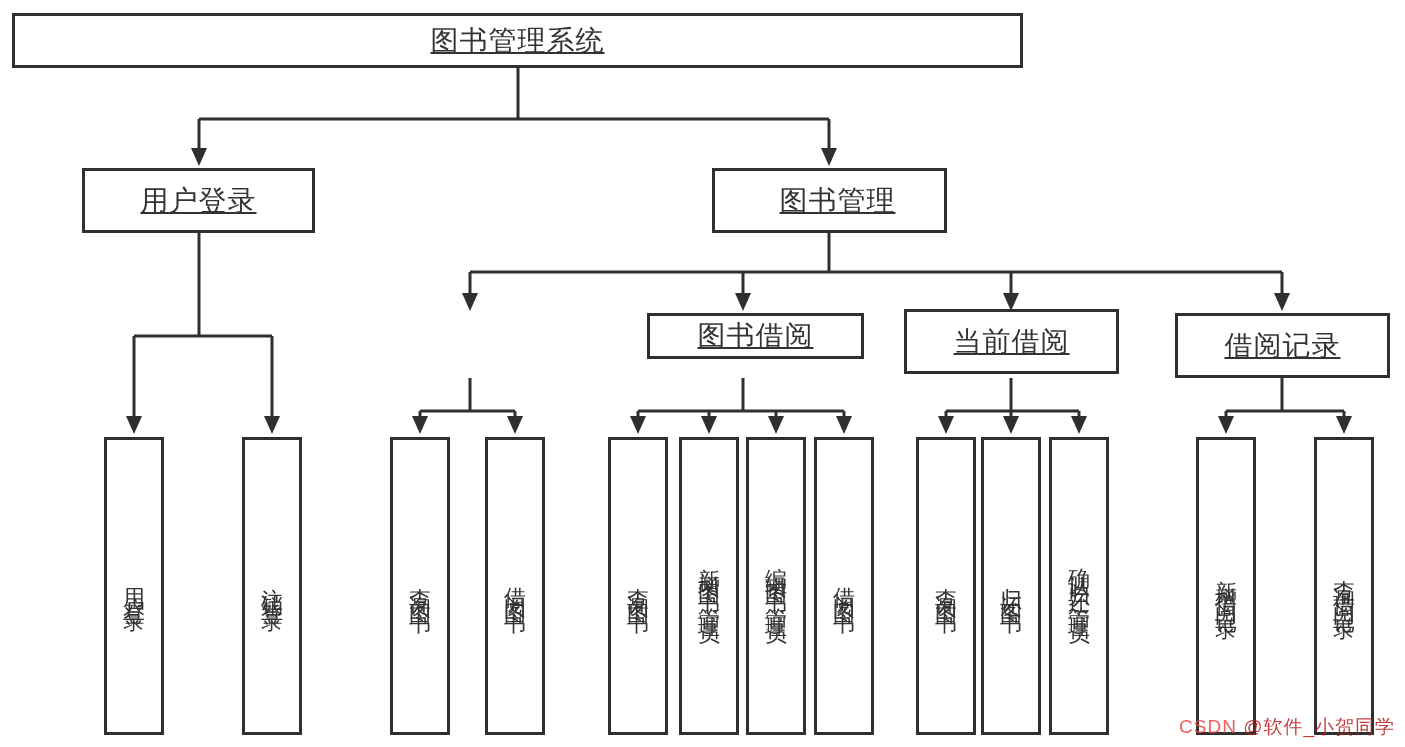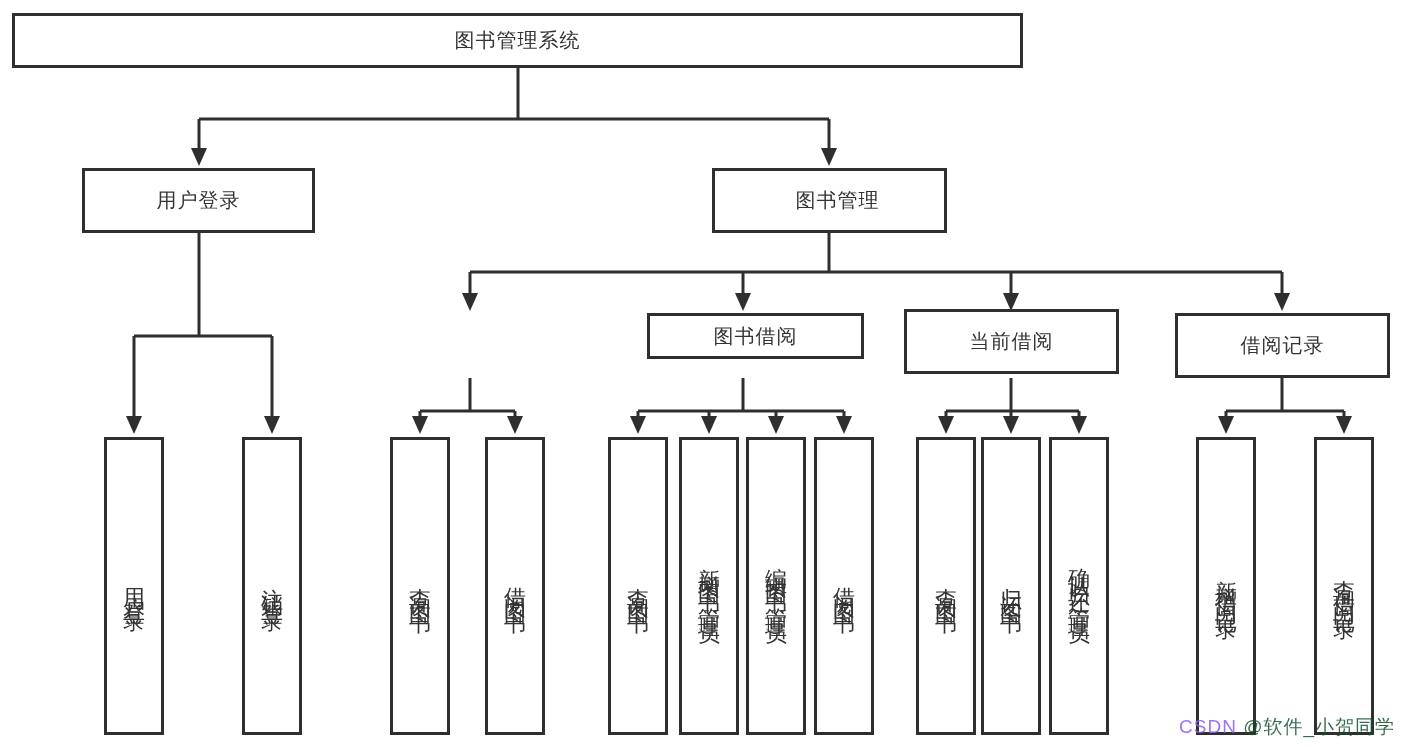--- a/index.html
+++ b/index.html
@@ -7,21 +7,21 @@
     width:1405px;height:747px;position:relative;background:#ffffff;
     font-family:"Liberation Sans","DejaVu Sans",sans-serif;overflow:hidden;
   }
   .canvas{position:absolute;inset:0;}
   svg.connectors{position:absolute;left:0;top:0;z-index:1;}
   .node{
     position:absolute;box-sizing:border-box;border:3px solid #2f2f2f;background:#ffffff;
     display:flex;align-items:center;justify-content:center;
     color:#333333;z-index:2;
   }
-  .node.h{font-size:20px;letter-spacing:1px;}
+  .node.h{font-size:28px;letter-spacing:1px;text-decoration:underline;}
   .node.leaf{
     top:437px;height:298px;width:60px;
     writing-mode:vertical-rl;text-orientation:mixed;
     font-size:22px;letter-spacing:8px;line-height:1;
   }
   .root   {left:12px;  top:13px;  width:1011px;height:55px;}
   .branch1{left:82px;  top:168px; width:233px; height:65px;}
   .branch2{left:712px; top:168px; width:235px; height:65px;padding-left:16px;}
   .mod1{left:363px; top:313px;width:215px;height:65px;}
   .mod2{left:647px; top:313px;width:217px;height:46px;}
@@ -31,22 +31,22 @@
   .lf3 {left:390px;}  .lf4 {left:485px;}
   .lf5 {left:608px;}  .lf6 {left:679px;}
   .lf7 {left:746px;}  .lf8 {left:814px;}
   .lf9 {left:916px;}  .lf10{left:981px;}
   .lf11{left:1049px;} .lf12{left:1196px;}
   .lf13{left:1314px;}
   .watermark{
     position:absolute;right:10px;bottom:7px;z-index:3;
     font-size:19px;letter-spacing:1px;opacity:.85;white-space:nowrap;
   }
-  .watermark .site{color:#8b5cf6;margin-left:44px;}
-  .watermark .handle{color:#14532d;}
+  .watermark .site{color:#ef4444;margin-left:44px;}
+  .watermark .handle{color:#b91c1c;}
 </style>
 </head>
 <body>
 
 <div class="canvas">
 
   <svg class="connectors" width="1405" height="747" viewBox="0 0 1405 747">
     <g stroke="#2f2f2f" stroke-width="3" fill="none">
 
       <path d="M518,68 V119"></path>

